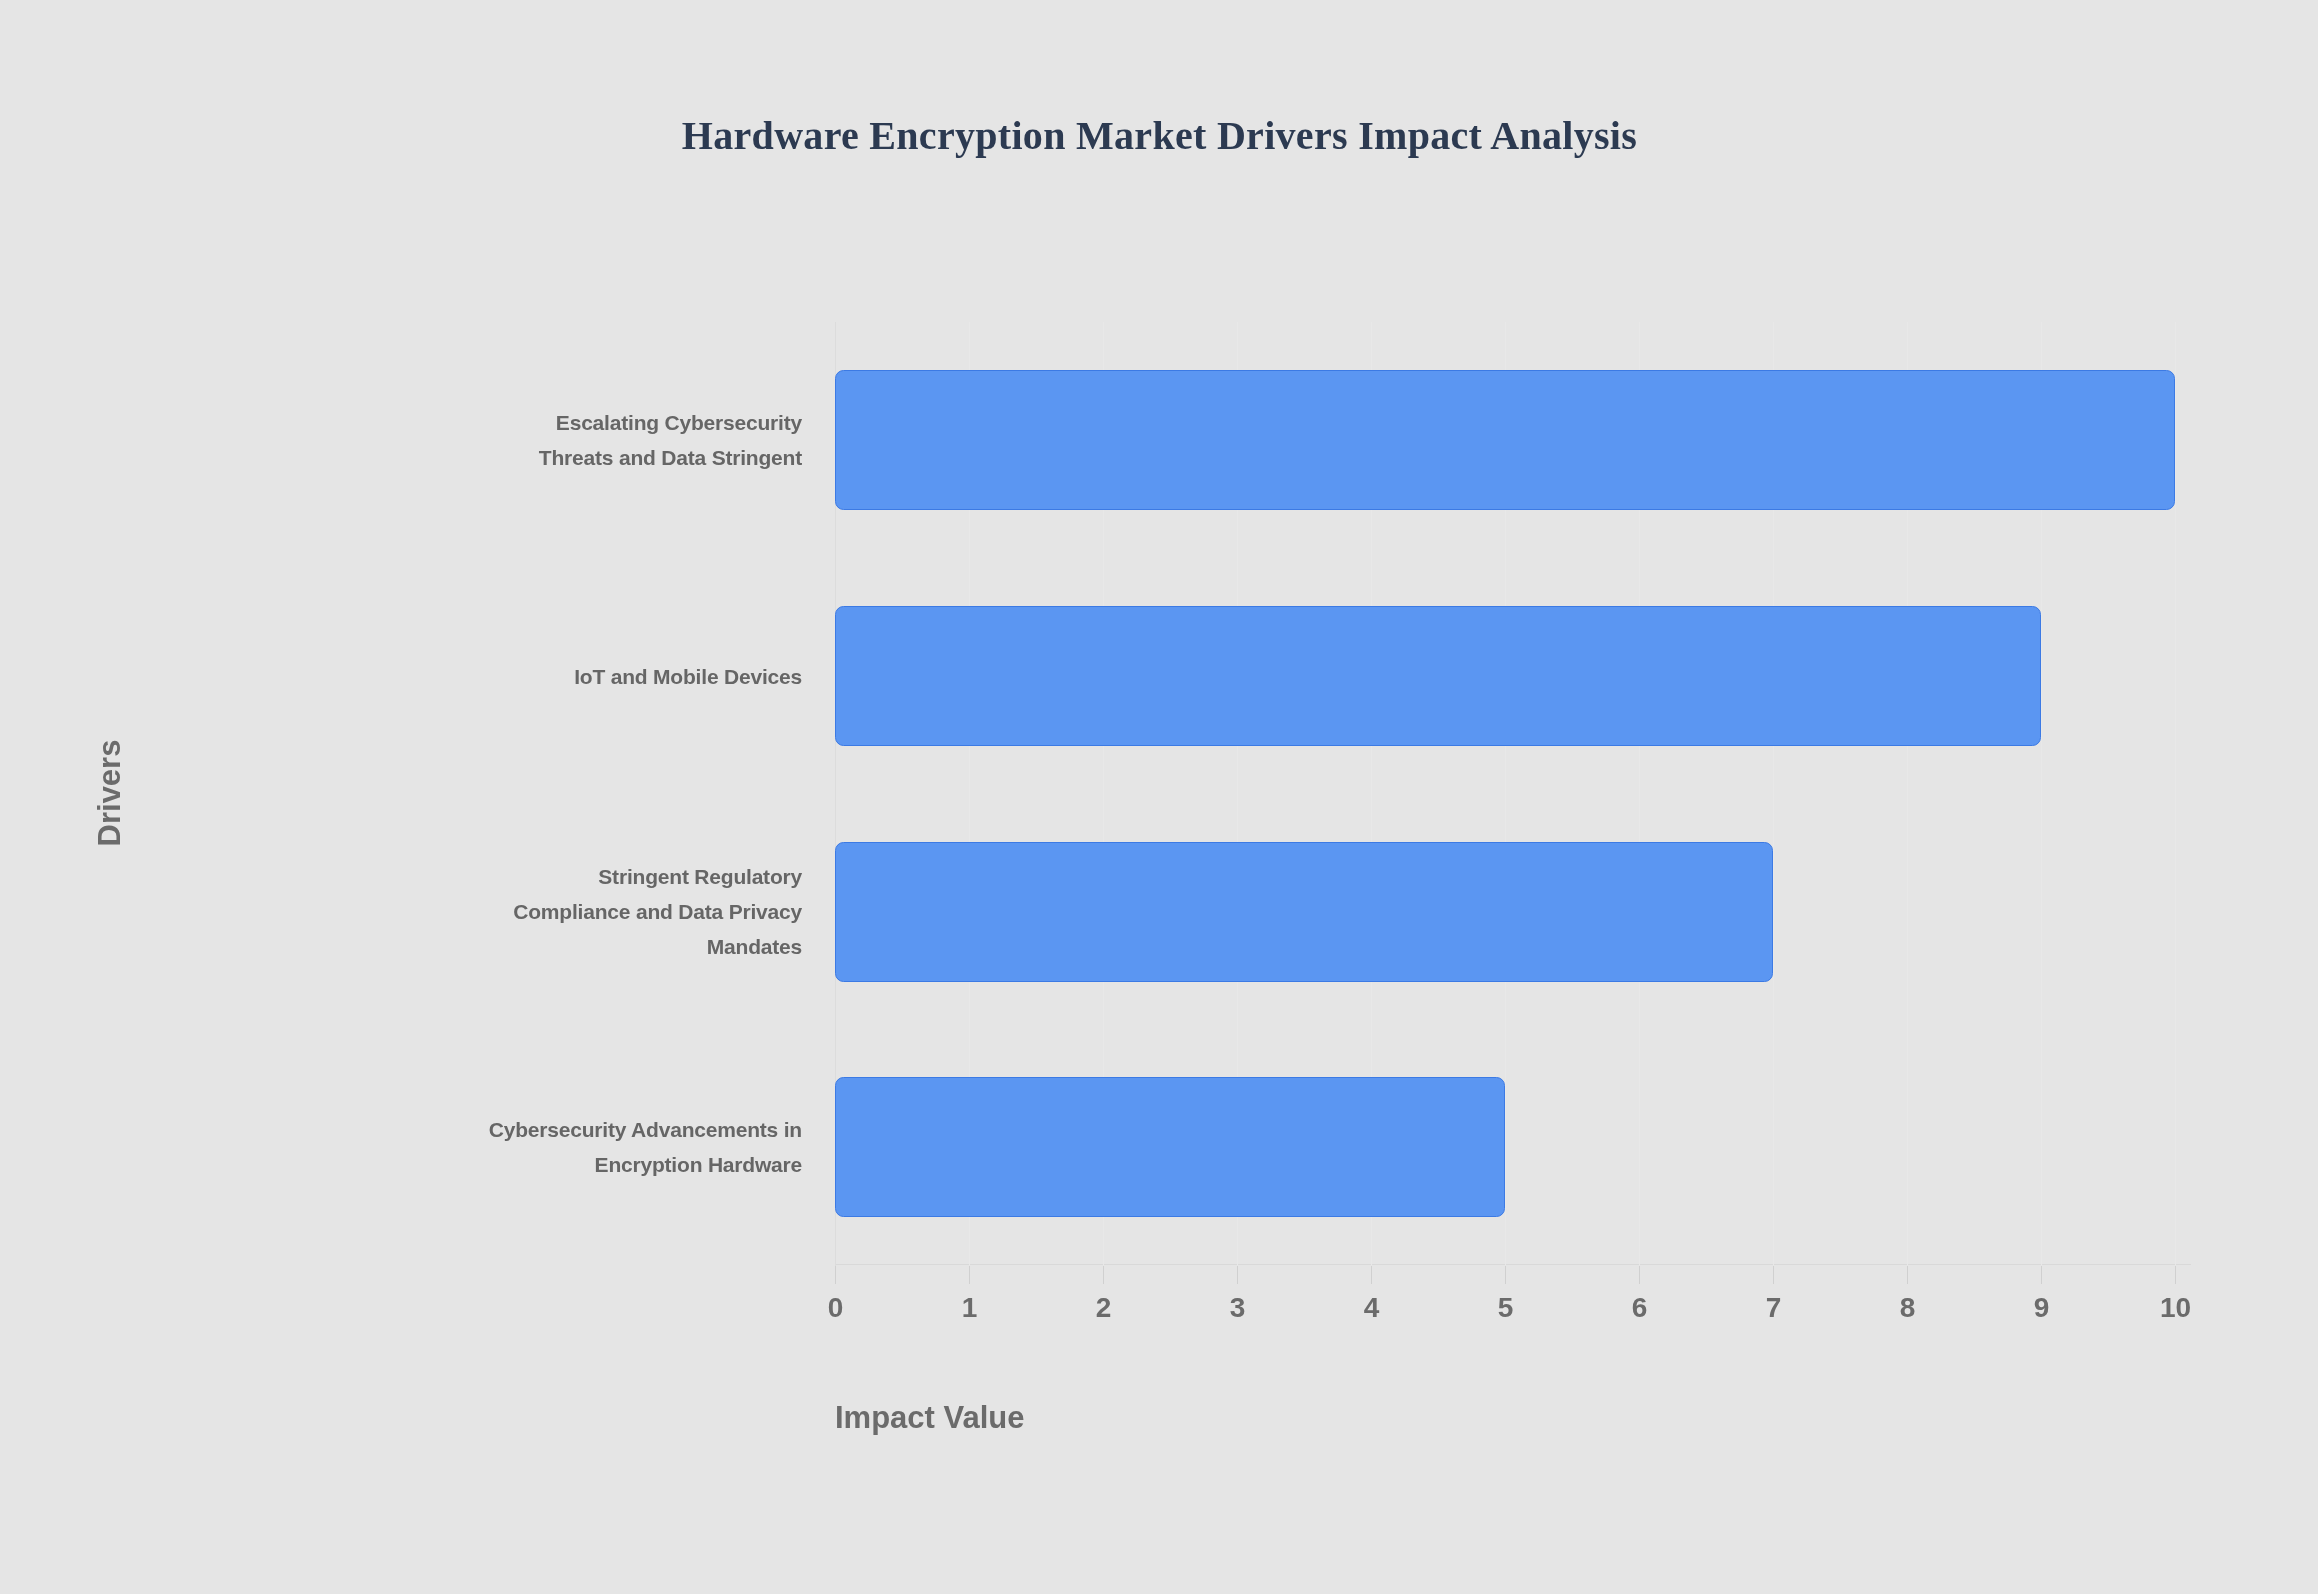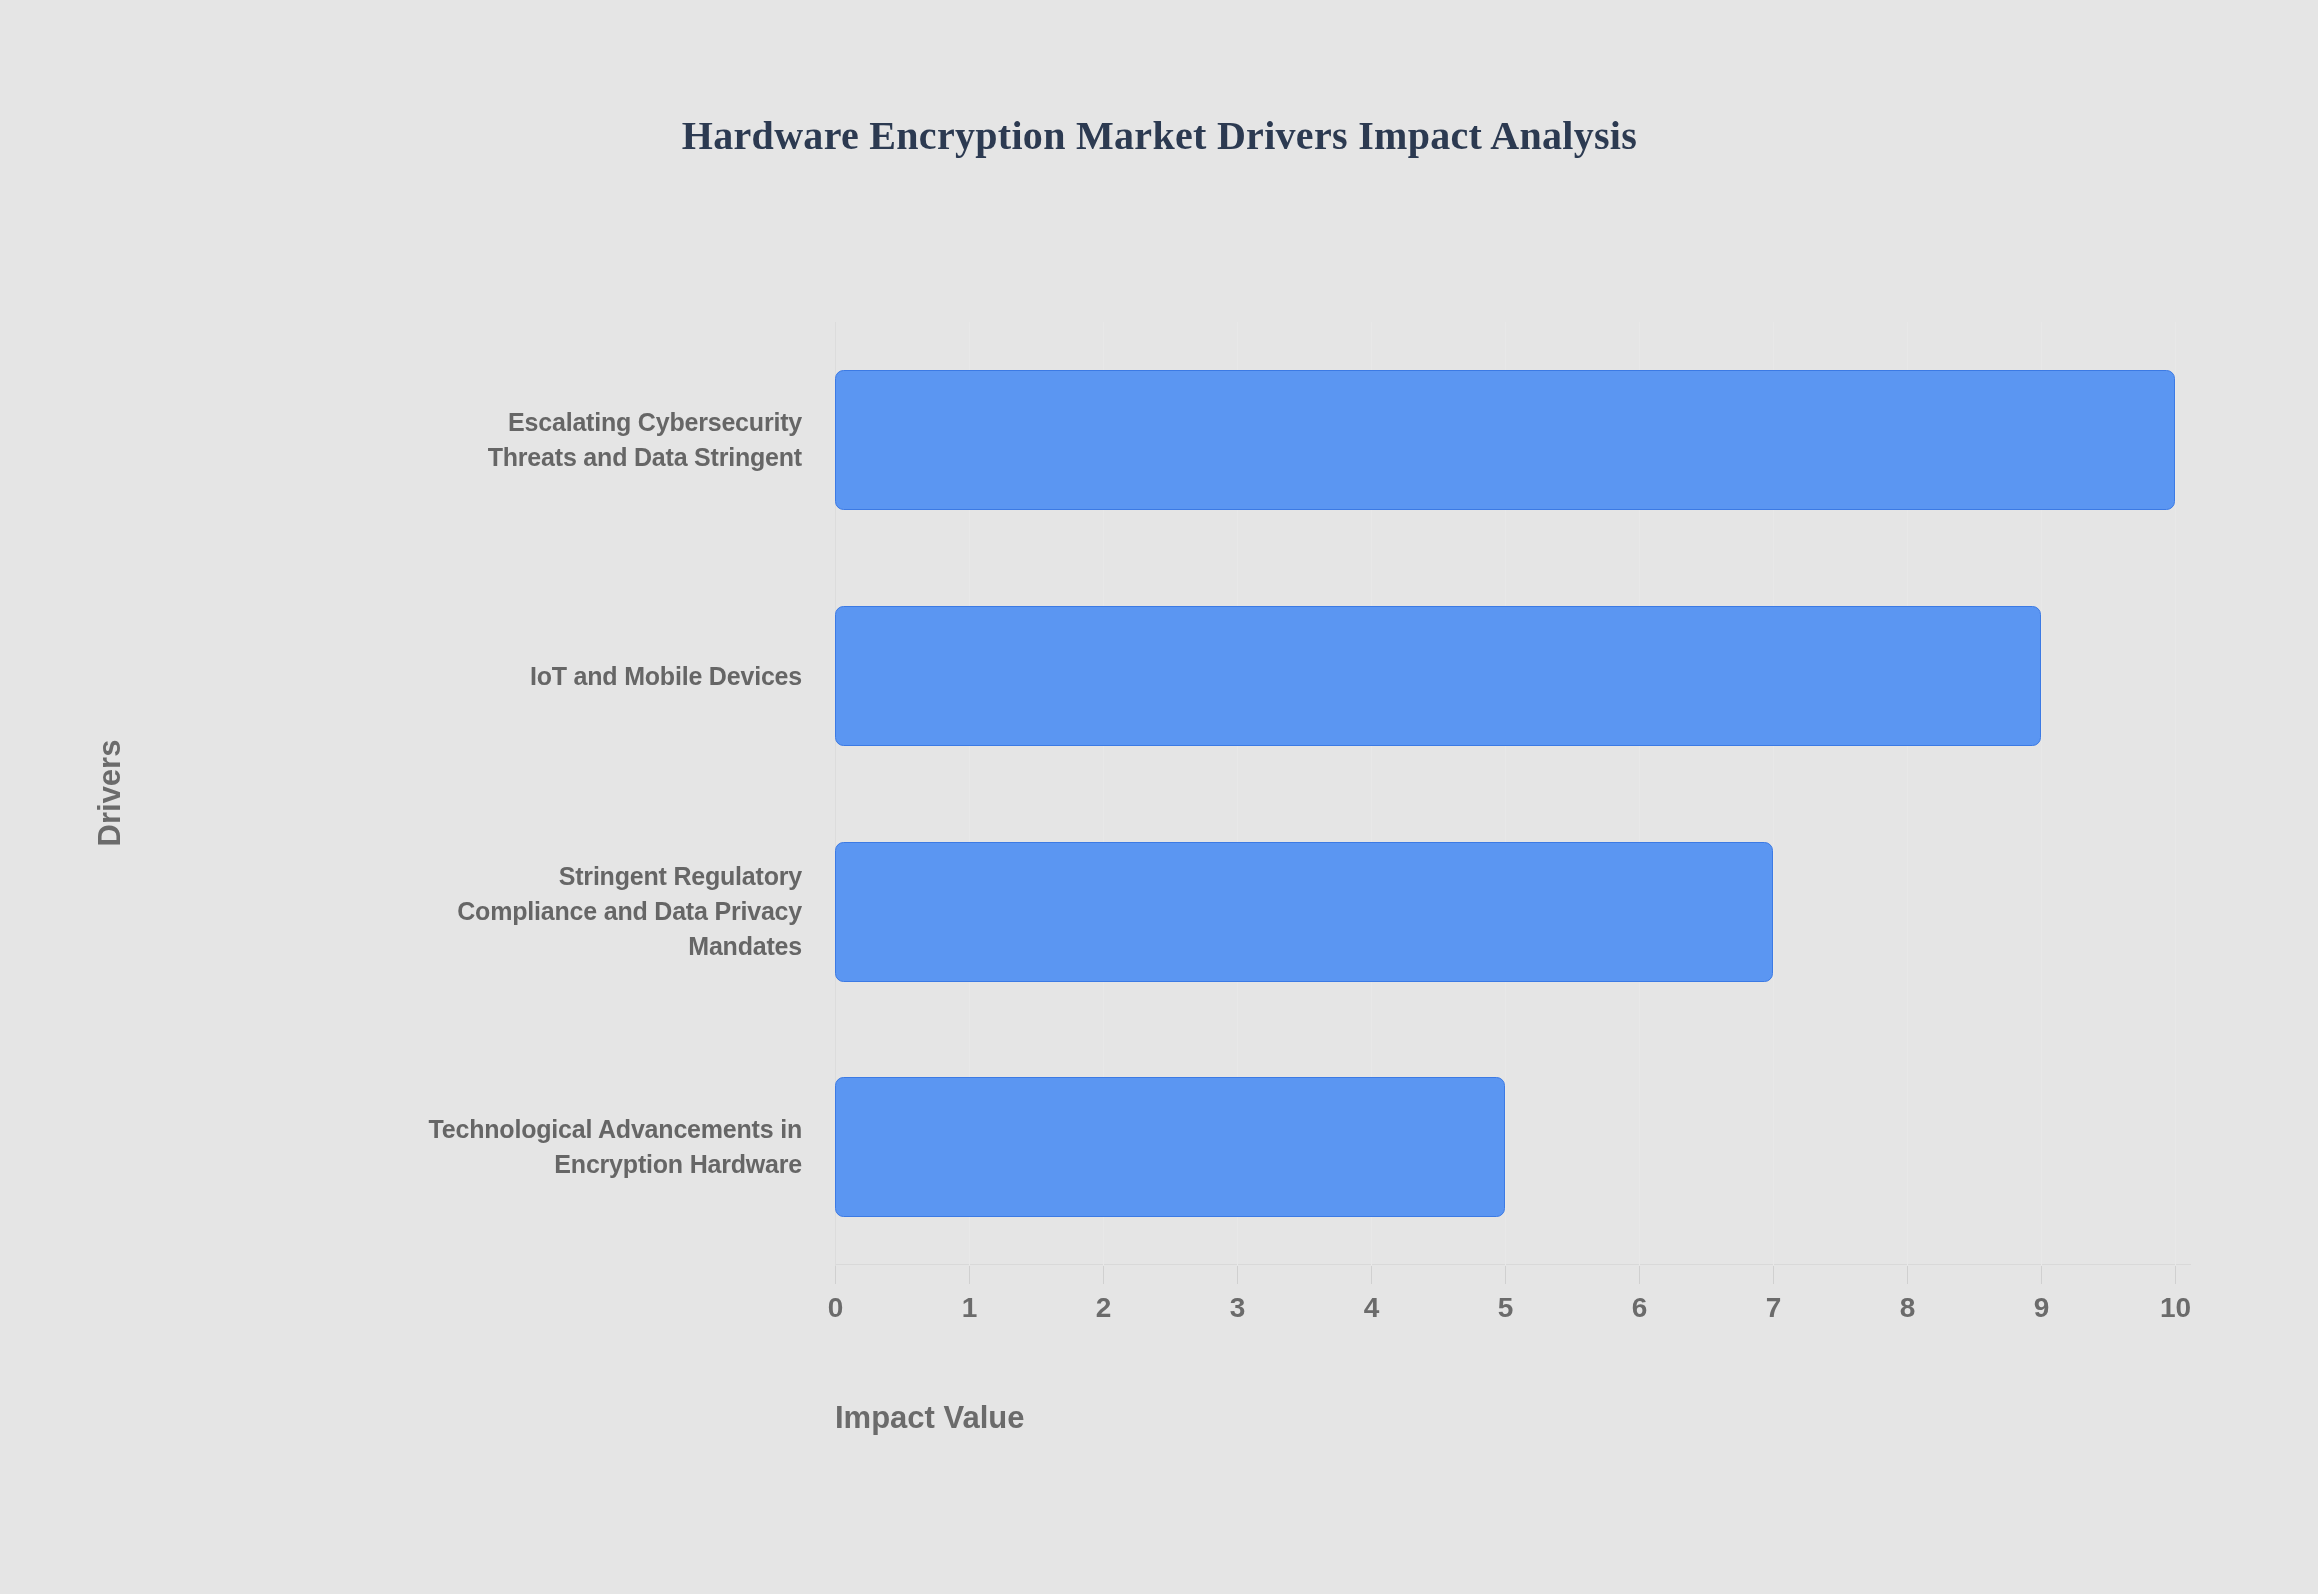--- a/index.html
+++ b/index.html
@@ -96,21 +96,21 @@
     border-radius: 8.5px;
     box-sizing: border-box;
   }
   .ytick-wrap {
     position: absolute;
     left: 133px;
     width: 669px;          
     text-align: right;
     font-family: "Liberation Sans", sans-serif;
     font-weight: bold;
-    font-size: 25px;
+    font-size: 21px;
     line-height: 35px;
     color: #666666;
     letter-spacing: -0.2px;
     transform: translateY(-50%);
   }
 
   
   .xtick-label {
     position: absolute;
     top: 1292px;
@@ -221,21 +221,21 @@
       </div>
       <div class="ytick-wrap" style="top: 676px;">
         <div>IoT and Mobile Devices</div>
       </div>
       <div class="ytick-wrap" style="top: 911px;">
         <div>Stringent Regulatory</div>
         <div>Compliance and Data Privacy</div>
         <div>Mandates</div>
       </div>
       <div class="ytick-wrap" style="top: 1147px;">
-        <div>Technological Advancements in</div>
+        <div>Cybersecurity Advancements in</div>
         <div>Encryption Hardware</div>
       </div>
     </div>
 
   <div id="xlabel">Impact Value</div>
 
   <div id="ylabel">Drivers</div>
 
 </div>
 

